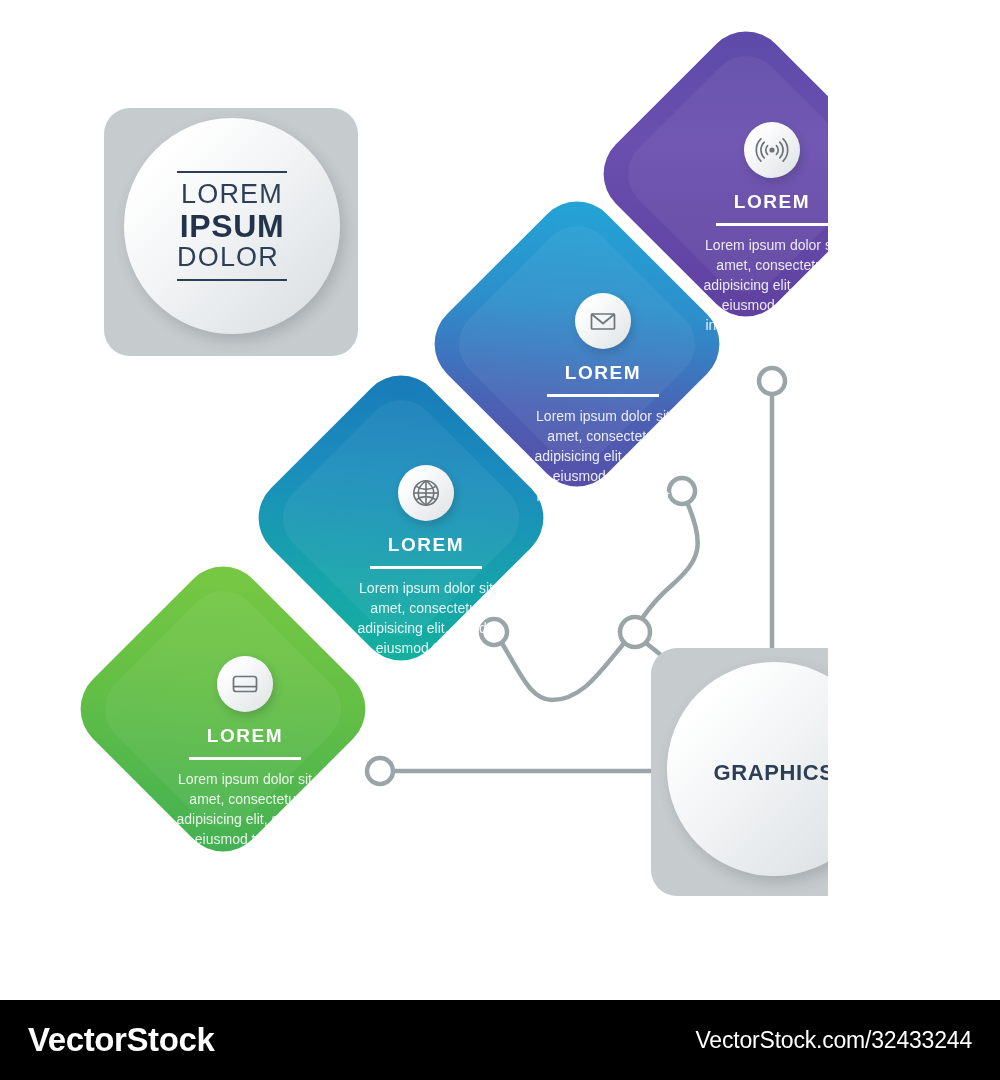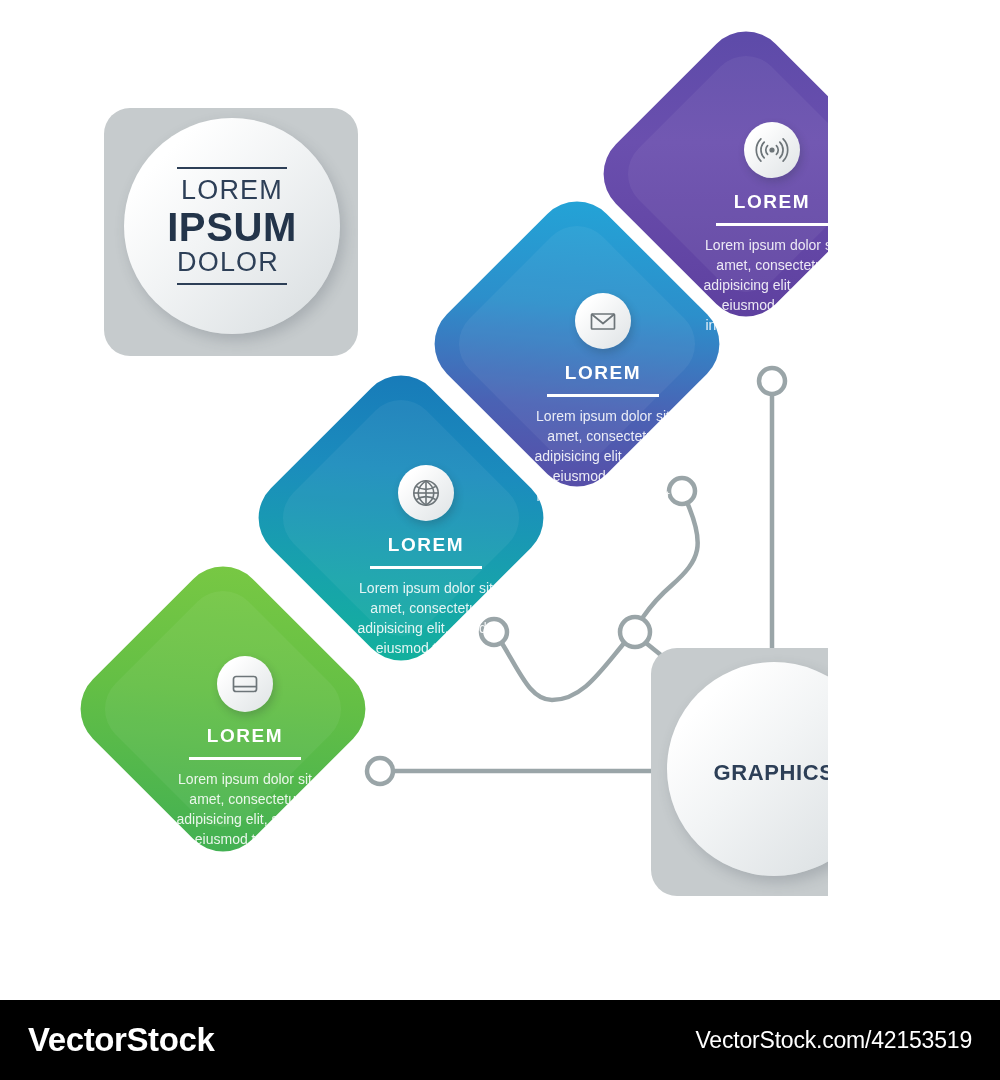--- a/index.html
+++ b/index.html
@@ -73,21 +73,21 @@
   }
   .lorem-line1 {
     font-size: 27px;
     letter-spacing: 1.2px;
     font-weight: 400;
     line-height: 1.05;
     margin-top: 7px;
     color: #2d3f57;
   }
   .lorem-line2 {
-    font-size: 40px;
+    font-size: 32px;
     letter-spacing: 0.6px;
     font-weight: 700;
     line-height: 1.05;
     margin: 1px 0 0 0;
     color: #23344a;
   }
   .lorem-line3 {
     font-size: 27px;
     letter-spacing: 1.2px;
     font-weight: 400;
@@ -341,15 +341,15 @@
       </div>
       <div class="card-title">LOREM</div>
       <div class="card-rule"></div>
       <div class="card-body">Lorem ipsum dolor sit amet, consectetur adipisicing elit, sed do eiusmod tempor incididunt ut labore et dolore magna</div>
     </div>
 
   </div>
 
   <div id="footer">
     <div id="footer-brand">VectorStock</div>
-    <div id="footer-url">VectorStock.com/42153519</div>
+    <div id="footer-url">VectorStock.com/32433244</div>
   </div>
 </div>
 
 </body></html>

